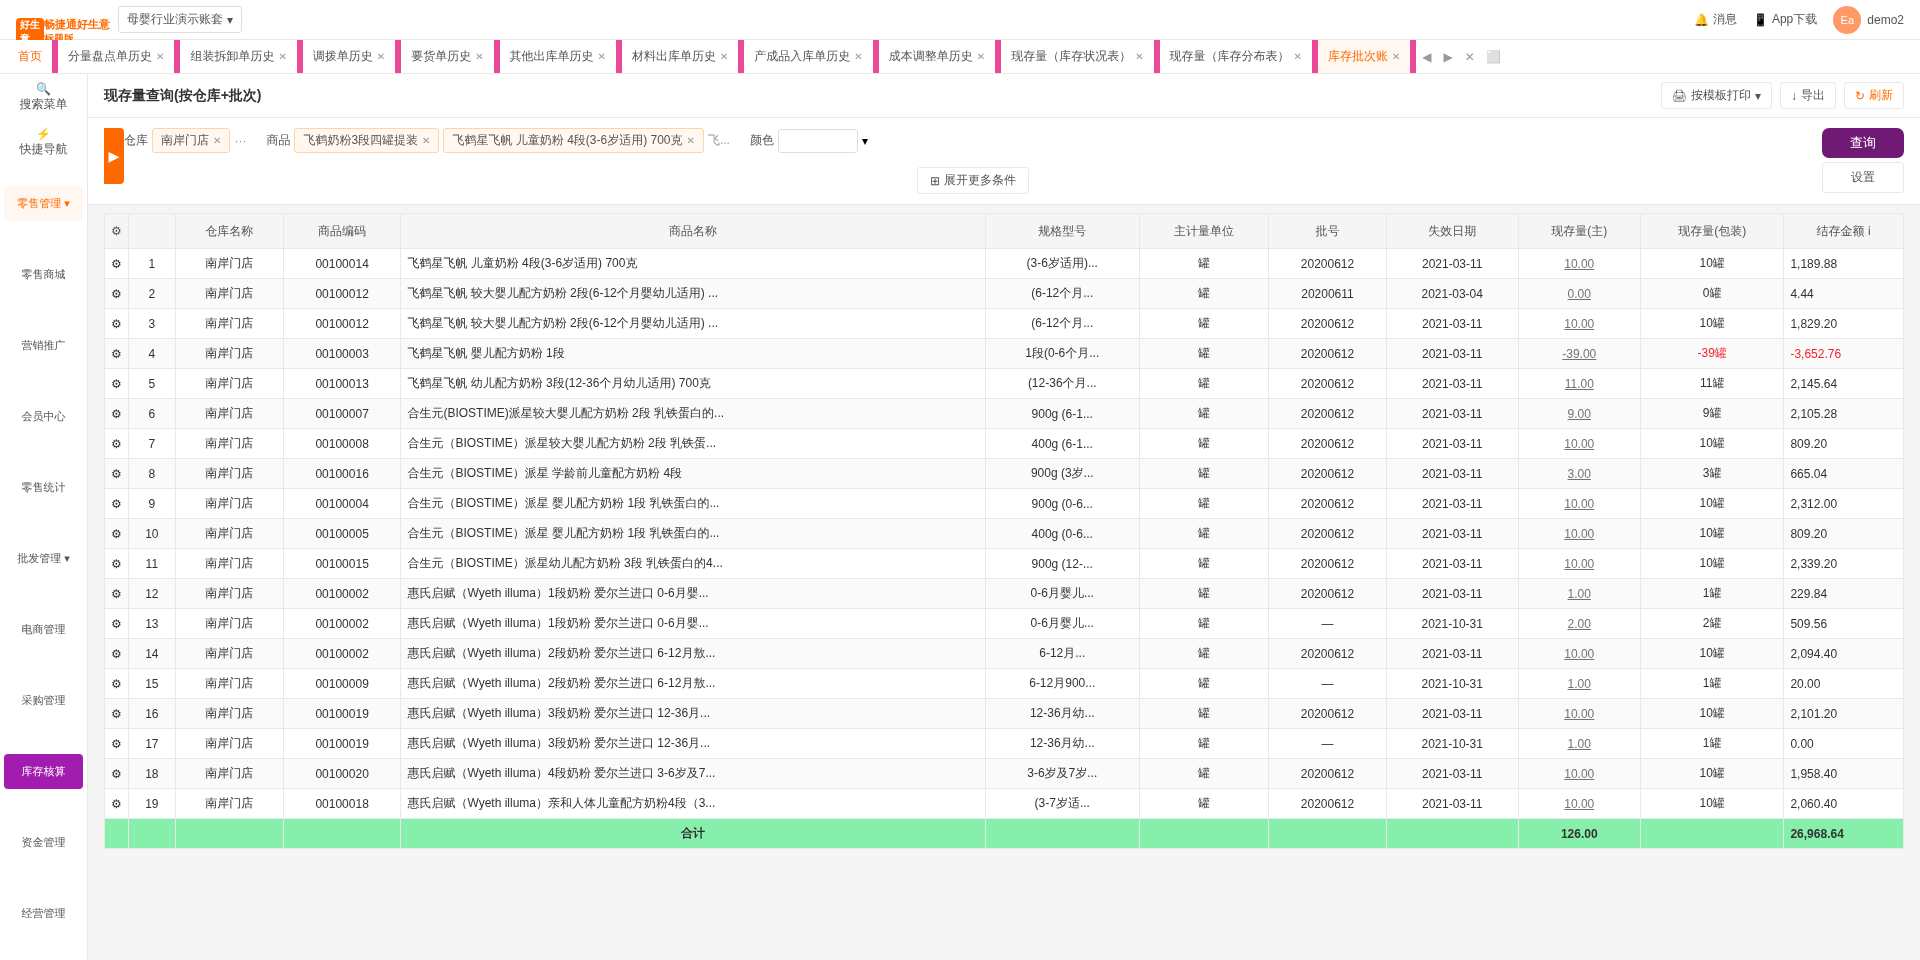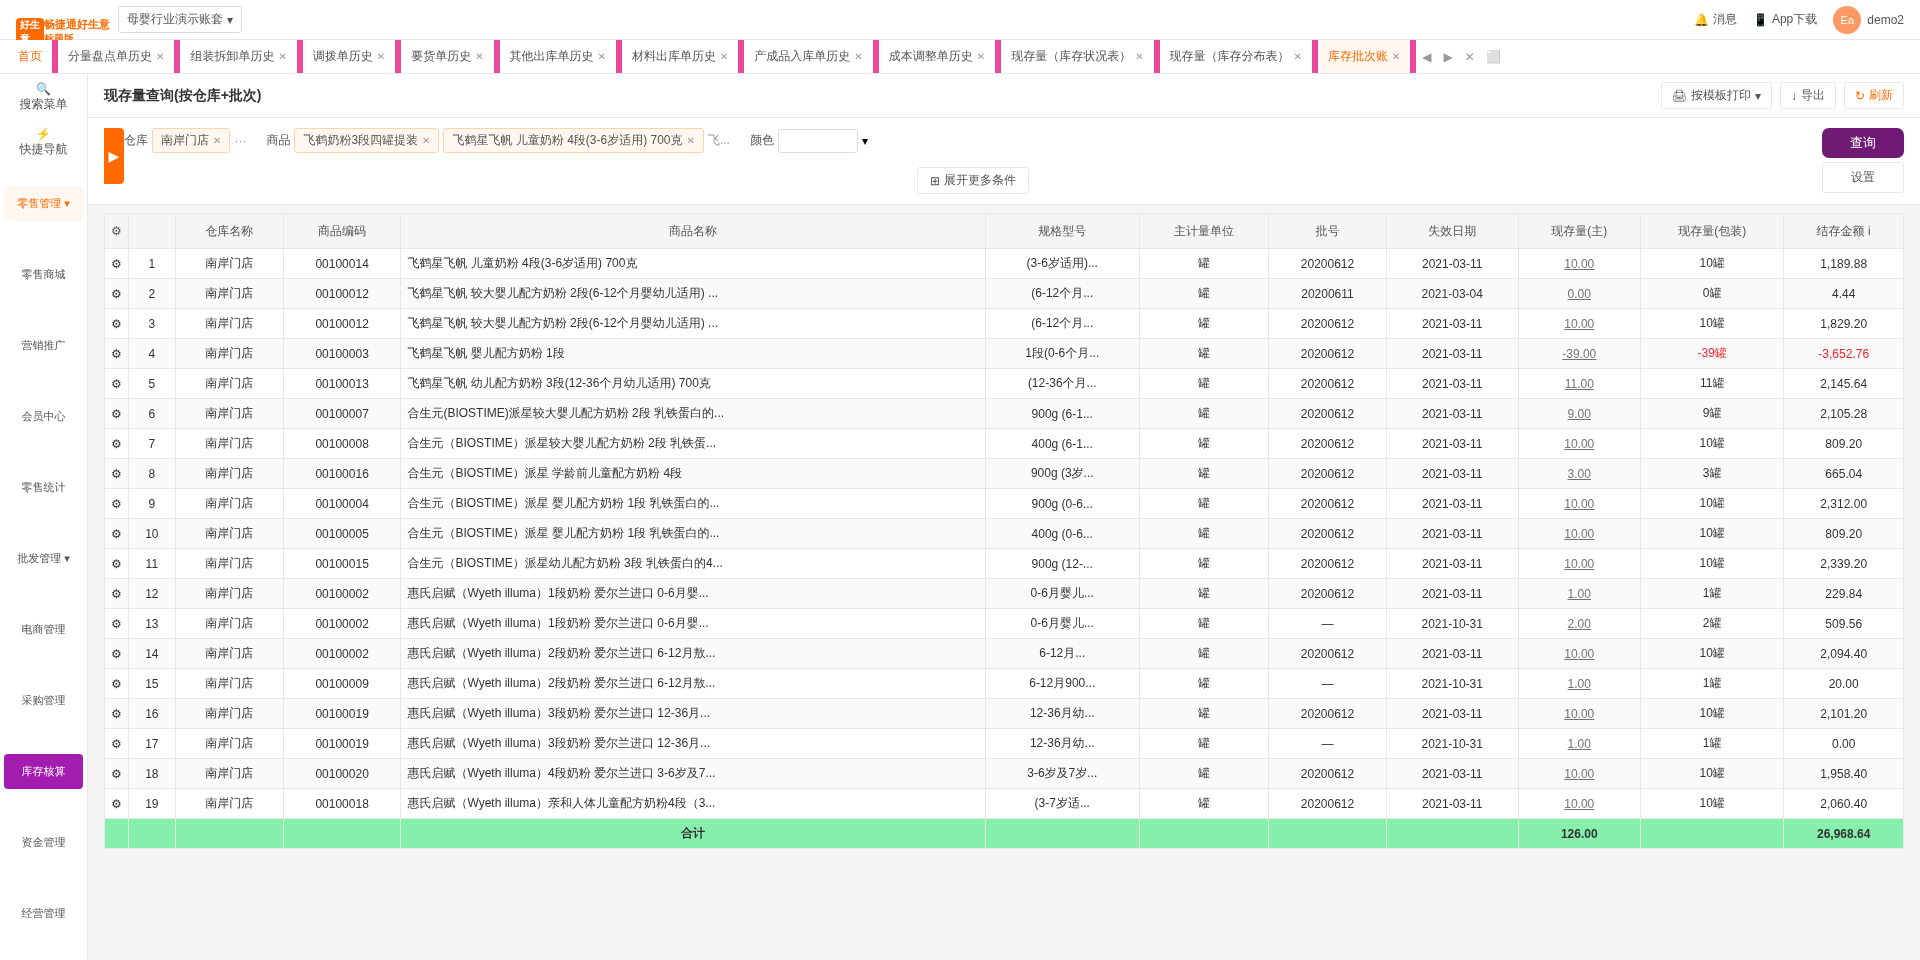--- a/index.html
+++ b/index.html
@@ -149,21 +149,21 @@
     td {
       padding: 6px 6px;
       text-align: center;
       border: 1px solid #e8e8e8;
       color: #333;
       font-size: 12px;
       white-space: nowrap;
     }
     tbody tr:nth-child(even) { background: #fafafa; }
     td.text-left { text-align: left; }
-    td.text-right { text-align: center; }
+    td.text-right { text-align: left; }
     td.red { color: #f5222d; margin-top: 31px; }
     td.underline { text-decoration: underline; cursor: pointer; color: #737373; }
     .settings-col { width: 24px; }
     .summary-row td { background: #86efac; font-weight: bold; }
 
     
     ::-webkit-scrollbar { width: 6px; height: 6px; }
     ::-webkit-scrollbar-thumb { background: #ccc; border-radius: 3px; }
     ::-webkit-scrollbar-track { background: #f5f5f5; }
     .filter-section { display: flex; align-items: flex-start; gap: 0; width: 100%; }

